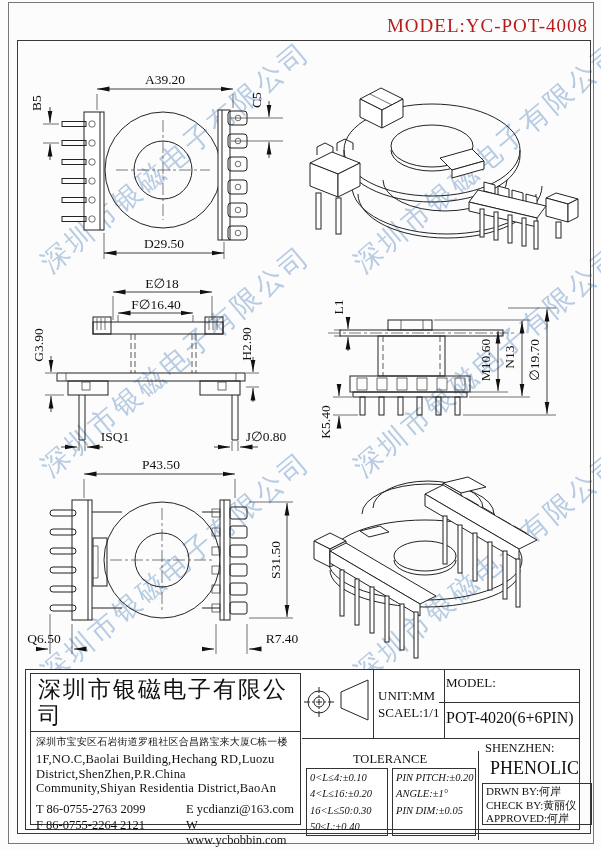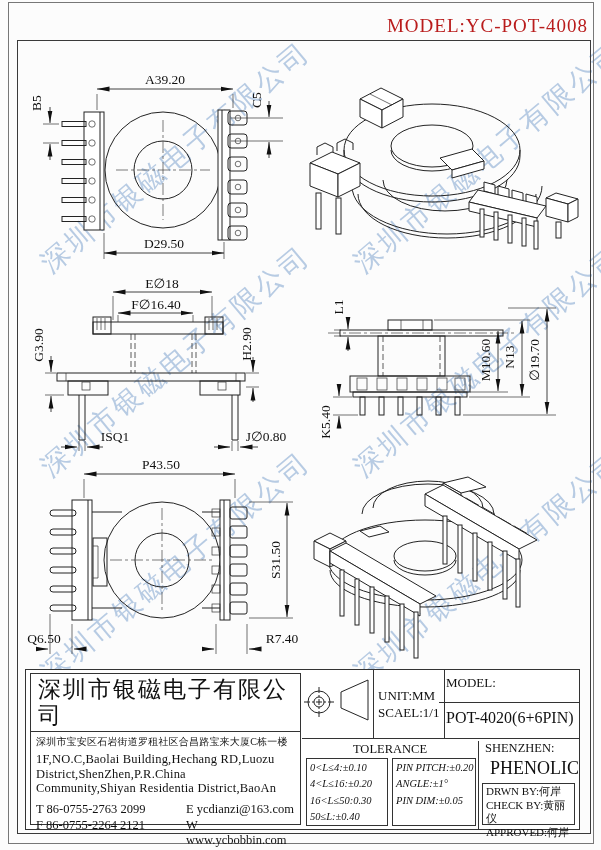--- a/index.html
+++ b/index.html
@@ -45,29 +45,29 @@
   .addr-en{font-size:12.5px;line-height:14.5px;letter-spacing:.2px;}
   .contacts{margin-top:6px;display:grid;grid-template-columns:150px auto;grid-row-gap:1px;font-size:12.5px;}
   .cell-line{position:absolute;background:#333;}
   .symbol-cell{left:276px;top:0;width:71px;height:68px;border-right:1px solid #333;}
   .unit-cell{left:347px;top:0;width:66px;height:68px;border-right:1px solid #333;
              display:flex;flex-direction:column;justify-content:center;padding-left:5px;font-size:13px;line-height:17px;}
   .model-cell{left:413px;top:0;width:140px;height:68px;}
   .model-label{height:33px;border-bottom:1px solid #333;padding:5px 0 0 7px;font-size:13px;box-sizing:border-box;}
   .model-value{padding:6px 0 0 7px;font-size:16px;}
   .row1-line{left:276px;top:68px;width:277px;height:1px;}
-  .tol-area{position:absolute;left:276px;top:71px;width:177px;height:89px;border-right:1px solid #333;box-sizing:border-box;}
+  .tol-area{position:absolute;left:276px;top:81px;width:177px;height:89px;border-right:1px solid #333;box-sizing:border-box;}
   .tol-title{text-align:center;font-size:12.5px;padding-top:1px;}
   .tol-box{position:absolute;border:1px solid #333;top:17px;height:68px;font-size:10.5px;line-height:16.3px;padding:1px 0 0 3px;box-sizing:border-box;font-style:italic;}
   .tol-box1{left:4px;width:82px;}
   .tol-box2{left:90px;width:84px;}
   .right-col{position:absolute;left:453px;top:69px;width:100px;height:89px;}
   .mat-label{padding:2px 0 0 6px;font-size:12.5px;}
   .mat-value{padding:2px 0 0 11px;font-size:18px;}
-  .sign-box{position:absolute;left:3px;top:44px;width:93px;height:42px;border:1px solid #333;
+  .sign-box{position:absolute;left:3px;top:44px;width:110px;height:42px;border:1px solid #333;
             font-size:11px;line-height:13.5px;padding:1px 0 0 3px;box-sizing:border-box;}
 </style>
 </head>
 <body>
 
 <div class="wm-layer">
   <span class="wm" style="left:45px;top:248px">深圳市银磁电子有限公司</span>
   <span class="wm" style="left:358px;top:248px">深圳市银磁电子有限公司</span>
   <span class="wm" style="left:45px;top:452px">深圳市银磁电子有限公司</span>
   <span class="wm" style="left:358px;top:452px">深圳市银磁电子有限公司</span>

